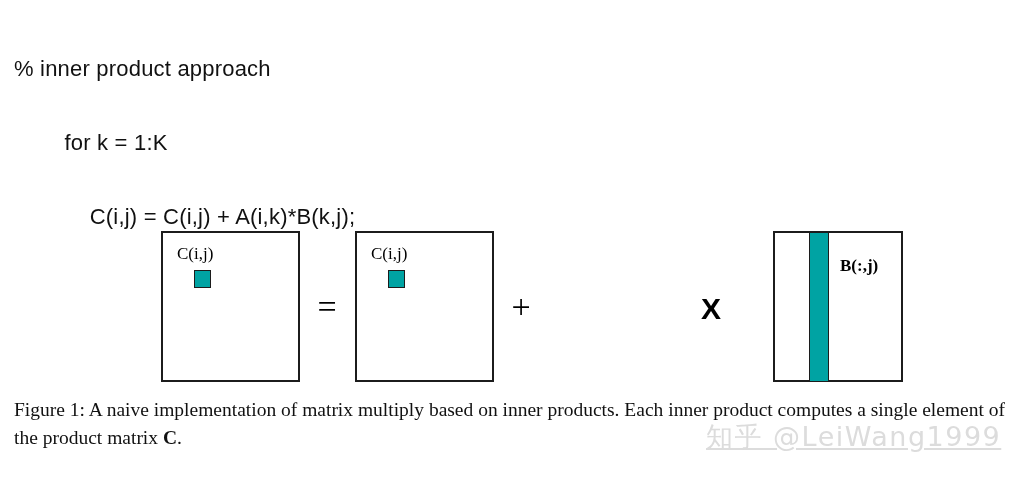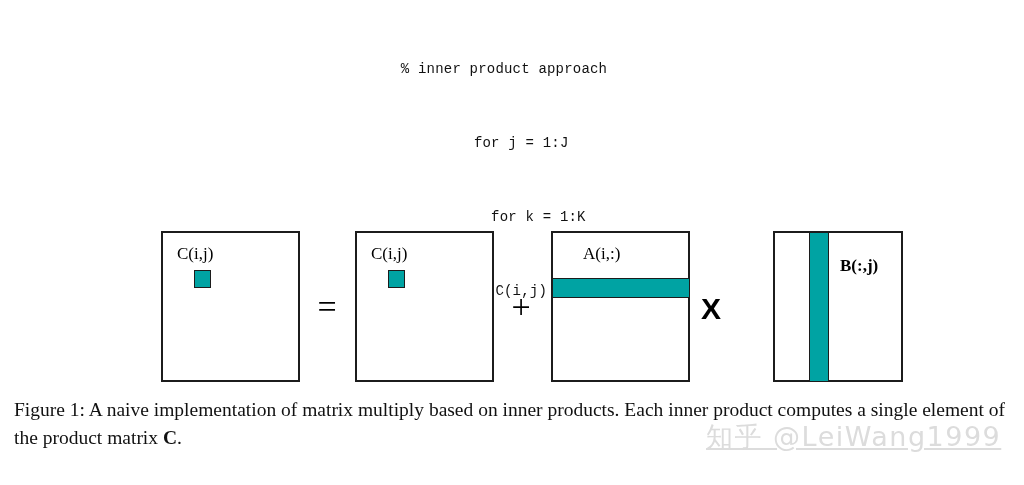--- a/index.html
+++ b/index.html
@@ -15,27 +15,26 @@
     font-family: "Liberation Serif", "DejaVu Serif", serif;
     color: #000000;
   }
 
   
   #code-listing {
     position: absolute;
     left: 14px;
     top: 8px;
     width: 980px;
-    font-family: Liberation Mono, monospace;
-    font-size: 14px;
+    font-family: Liberation Sans, sans-serif;
+    font-size: 22px;
     line-height: 24.6px;
     color: #111111;
     white-space: pre;
     letter-spacing: 0.2px;
-    text-align: center;
   }
   .code-line { white-space: pre; }
 
   
   #figure-diagram {
     position: absolute;
     left: 0;
     top: 215px;
     width: 1024px;
     height: 165px;
@@ -119,45 +118,40 @@
     white-space: nowrap;
     user-select: none;
     text-decoration: underline;
   }
 </style>
 </head>
 <body>
 
 <div id="code-listing">
   <div class="code-line">% inner product approach</div>
-  <div class="code-line">    for j = 1:J</div>
   <div class="code-line">        for k = 1:K</div>
   <div class="code-line">            C(i,j) = C(i,j) + A(i,k)*B(k,j);</div>
 </div>
 
 <div id="figure-diagram">
 
   <div class="matrix-box" style="left:161px; top:16px; width:139px; height:151px;">
     <div class="matrix-label" style="left:14px; top:12px;">C(i,j)</div>
     <div class="cell-marker" style="left:31px; top:37px; width:17px; height:18px; background:#00a3a3;"></div>
   </div>
 
   <div class="operator eq" style="left:312px; top:77px; width:30px;">=</div>
 
   <div class="matrix-box" style="left:355px; top:16px; width:139px; height:151px;">
     <div class="matrix-label" style="left:14px; top:12px;">C(i,j)</div>
     <div class="cell-marker" style="left:31px; top:37px; width:17px; height:18px; background:#00a3a3;"></div>
   </div>
 
   <div class="operator plus" style="left:506px; top:77px; width:30px;">+</div>
 
-  <div class="matrix-box" style="left:551px; top:16px; width:139px; height:151px;">
-    <div class="matrix-label" style="left:30px; top:12px;">A(i,:)</div>
-    <div class="band-row" style="left:-0.5px; top:45px; width:136px; height:20px; background:#00a3a3;"></div>
-  </div>
 
   <div class="operator" style="left:696px; top:79px; width:30px;">X</div>
 
   <div class="matrix-box" style="left:773px; top:16px; width:130px; height:151px;font-weight:bold;">
     <div class="matrix-label" style="left:65px; top:24px;">B(:,j)</div>
     <div class="band-col" style="left:34px; top:-0.5px; width:20px; height:148px; background:#00a3a3;"></div>
   </div>
 
 </div>
 

